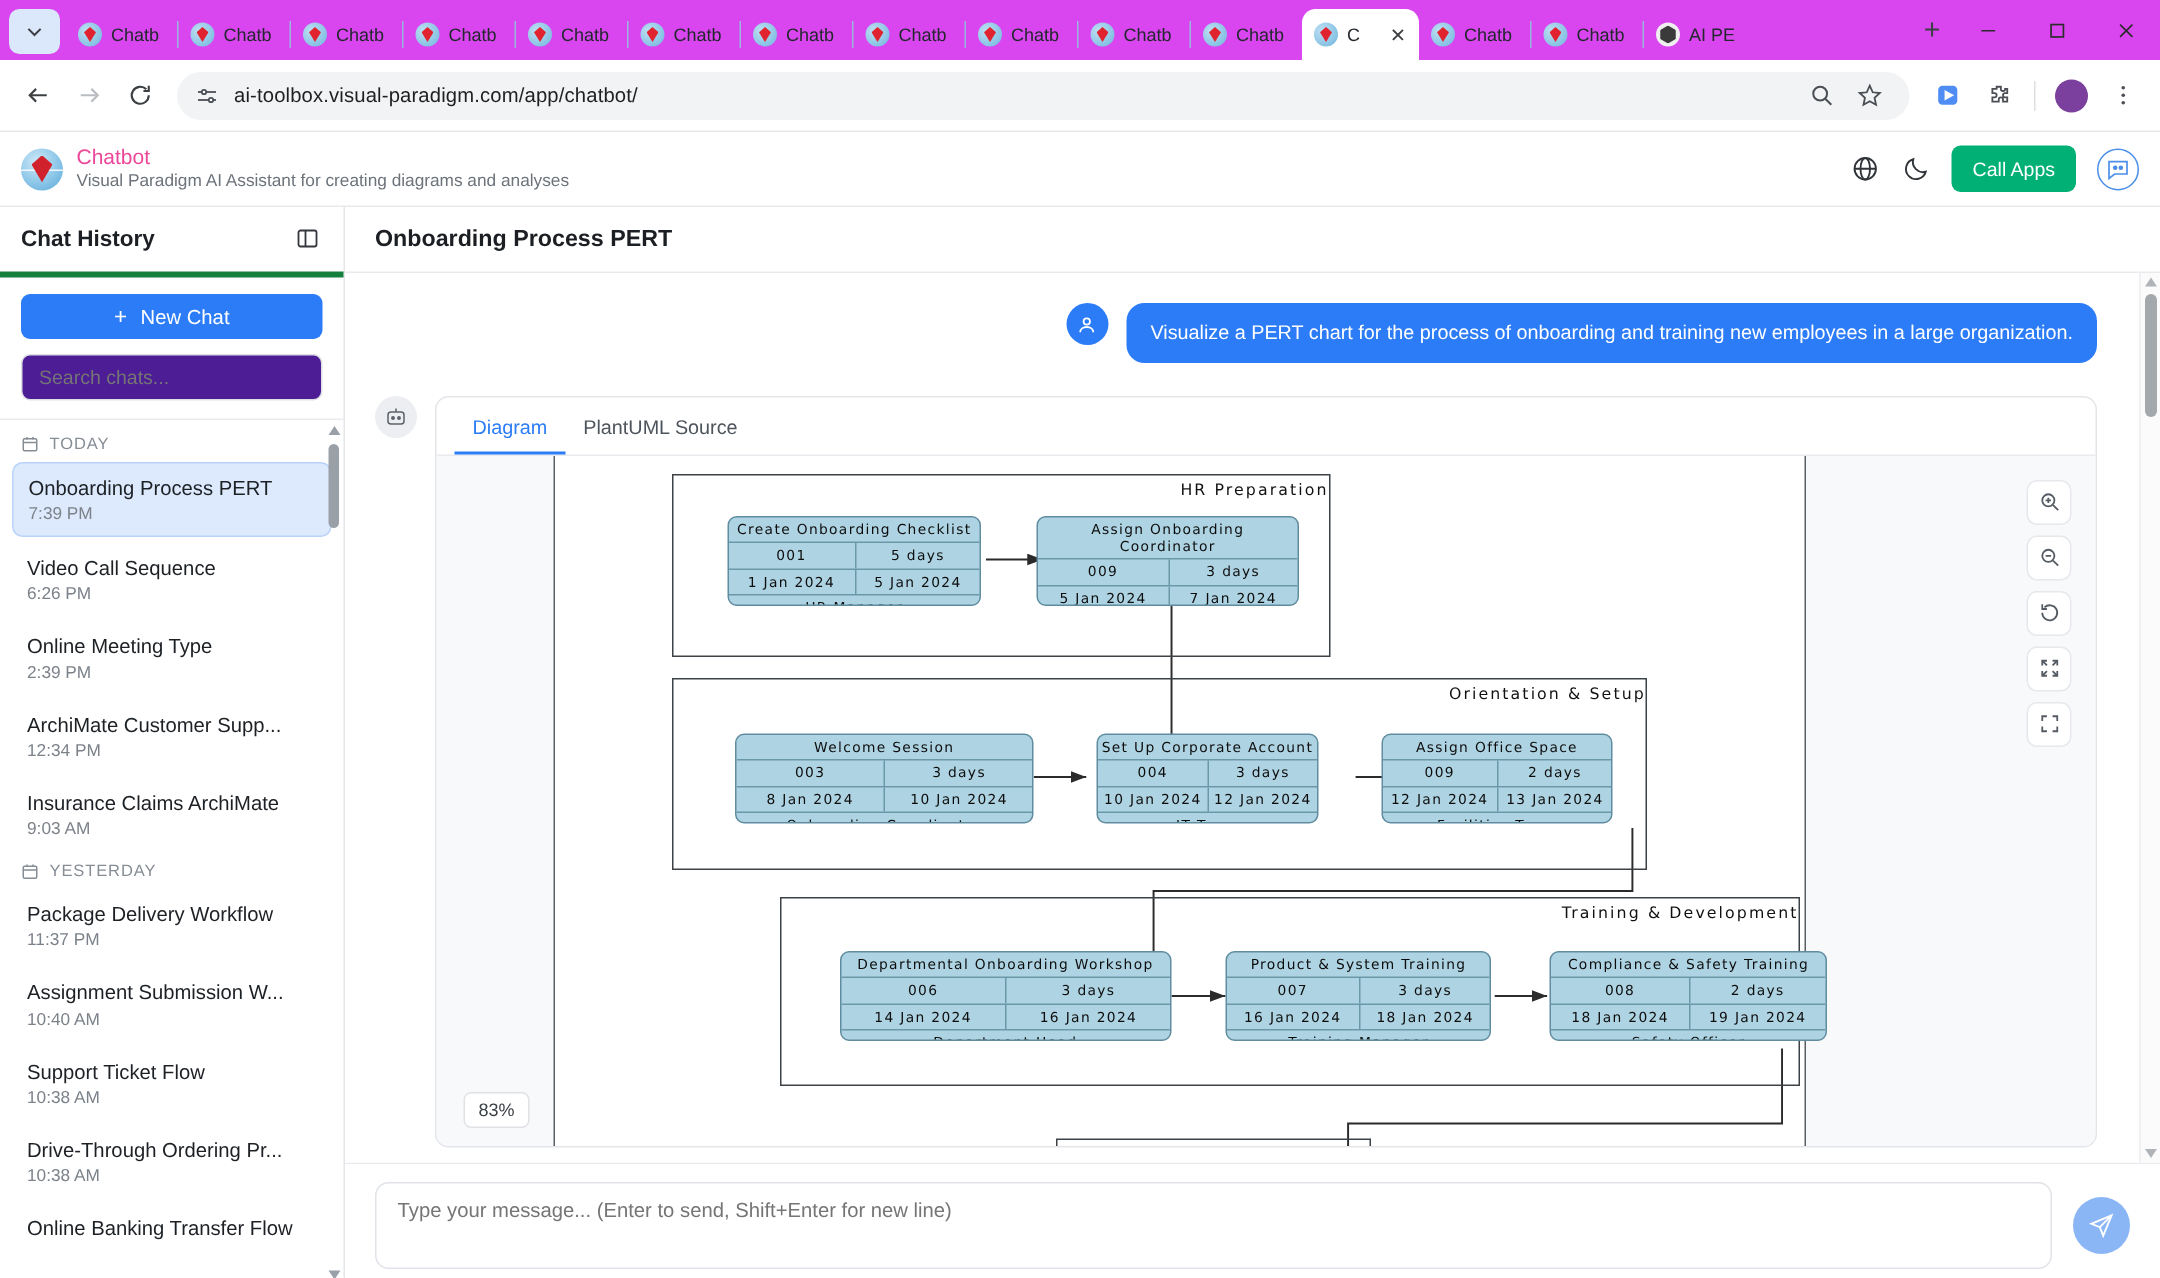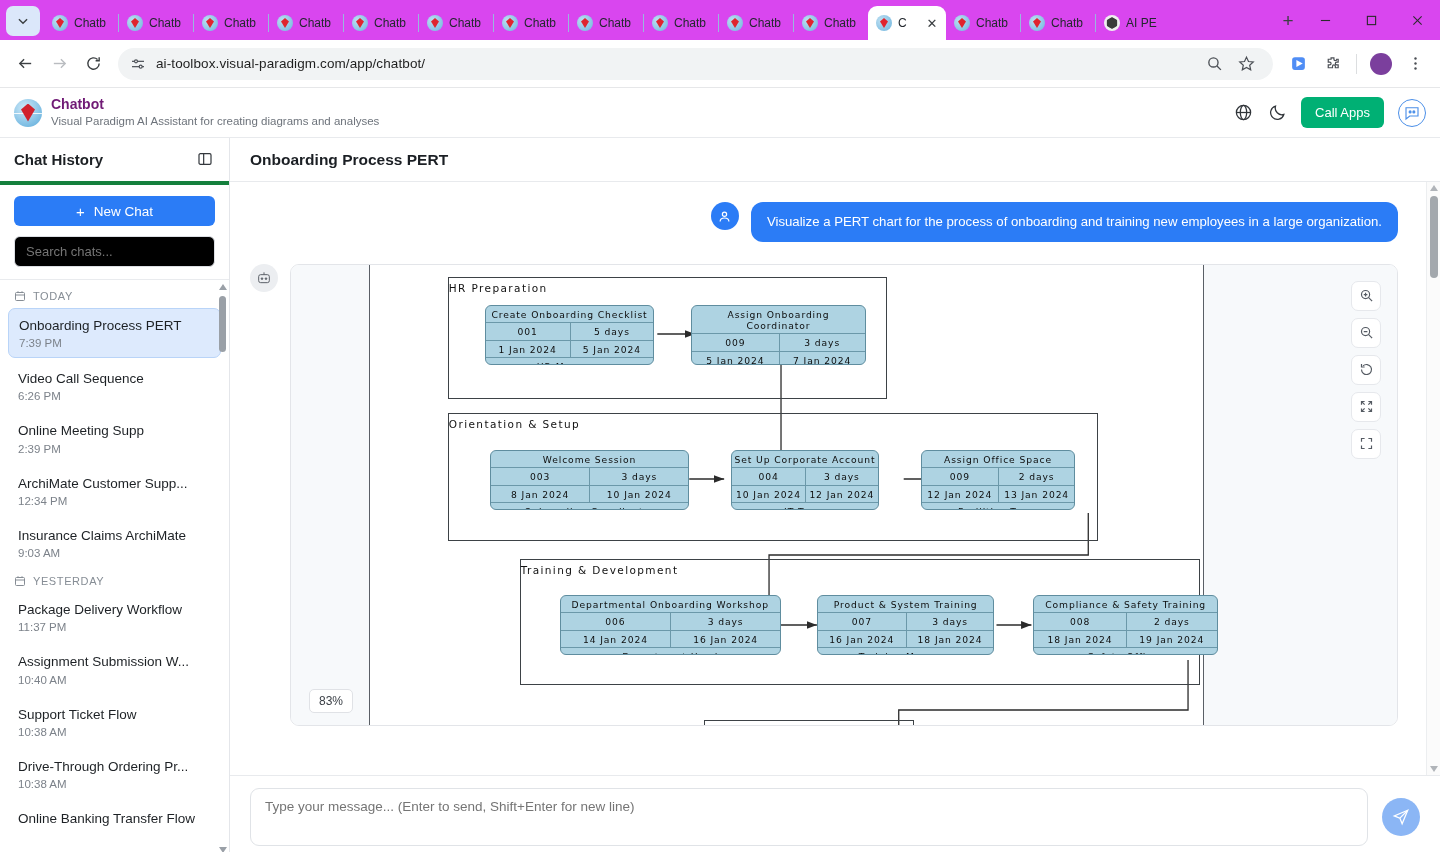--- a/index.html
+++ b/index.html
@@ -116,21 +116,21 @@
     background: radial-gradient(circle at 38% 32%, #cfe9f7 0%, #8cc6e8 55%, #5aa9d8 100%);
     position: relative; overflow: hidden; margin-right: 9px;
   }
   .vp-logo::before {
     content: ""; position: absolute; left: 0; top: 50%; width: 100%; height: 1px; background: rgba(255,255,255,.85);
   }
   .vp-logo::after {
     content: ""; position: absolute; left: 7px; top: 5px; width: 14px; height: 18px;
     background: #d0212d; clip-path: polygon(50% 0%, 100% 34%, 50% 100%, 0% 34%);
   }
-  .app-title { font-size: 14px; font-weight: bold; color: #701a75; line-height: 1.25; }
+  .app-title { font-size: 14px; font-weight: normal; color: #ec4899; line-height: 1.25; }
   .app-sub { font-size: 11.5px; color: #6d737b; line-height: 1.3; }
   .header-right { margin-left: auto; display: flex; align-items: center; gap: 14px; }
   .hdr-icon { width: 20px; height: 20px; color: #31353a; display:flex; align-items:center; justify-content:center; }
   .hdr-icon svg { width: 19px; height: 19px; }
   .more-apps-btn {
     background: #00b074; color: #fff; font-size: 13px;
     padding: 8px 14px; border-radius: 6px; border: none; cursor: pointer;
     font-family: "Liberation Sans", sans-serif;
   }
   .bot-badge {
@@ -156,21 +156,21 @@
     width: 100%; height: 30px; background: #2b7cf6; color: #fff;
     border: none; border-radius: 6px; font-size: 13.5px; cursor: pointer;
     display: flex; align-items: center; justify-content: center; gap: 9px;
     font-family: "Liberation Sans", sans-serif;
   }
   .new-chat-btn .plus { font-size: 15px; line-height: 1; }
   .search-box {
     width: 100%; height: 31px; margin-top: 10px;
     border: 1px solid #dcdfe4; border-radius: 6px; padding: 0 11px;
     font-size: 13px; color: #8d939b; outline: none;
-    font-family: "Liberation Sans", sans-serif; background: #000000;
+    font-family: "Liberation Sans", sans-serif; background: #4c1d95;
   }
   .chat-list { flex: 1 1 auto; overflow: hidden; position: relative; padding-top: 6px; }
   .group-label {
     display: flex; align-items: center; gap: 7px;
     padding: 4px 14px 6px; font-size: 11px; letter-spacing: .6px;
     color: #868d95; text-transform: uppercase;
   }
   .group-label svg { width: 12px; height: 12px; }
   .chat-item { margin: 0 8px 4px; padding: 8px 10px; border-radius: 7px; cursor: pointer; }
   .chat-item.active { background: #ddeafd; border: 1px solid #b9d4f8; }
@@ -249,21 +249,21 @@
     color: #555b63; cursor: pointer;
   }
   .ztool svg { width: 15px; height: 15px; }
 
   
   .pert { position: absolute; left: 0; top: 0; width: 100%; height: 100%; }
   .pkg {
     position: absolute; border: 1px solid #3d4246; background: transparent;
   }
   .pkg-title {
-    position: absolute; top: 4px; left: 0; width: 100%; text-align: left;
+    position: absolute; top: 4px; left: 0; width: 100%; text-align: right;
     font-family: "DejaVu Sans", sans-serif; font-size: 10.5px; letter-spacing: 1.4px; color: #111;
   }
   .node {
     position: absolute; background: #aed3e2; border: 1px solid #5f8d9f;
     border-radius: 6px; overflow: hidden;
     font-family: "DejaVu Sans", sans-serif; color: #0d0d0d;
   }
   .node .n-row { display: flex; border-top: 1px solid #6b98a9; }
   .node .n-name {
     text-align: center; font-size: 9.2px; letter-spacing: .9px; padding: 3px 2px 2.5px;
@@ -546,21 +546,21 @@
         </div>
         <div class="chat-item active">
           <div class="ci-title">Onboarding Process PERT</div>
           <div class="ci-time">7:39 PM</div>
         </div>
         <div class="chat-item">
           <div class="ci-title">Video Call Sequence</div>
           <div class="ci-time">6:26 PM</div>
         </div>
         <div class="chat-item">
-          <div class="ci-title">Online Meeting Supp</div>
+          <div class="ci-title">Online Meeting Type</div>
           <div class="ci-time">2:39 PM</div>
         </div>
         <div class="chat-item">
           <div class="ci-title">ArchiMate Customer Supp...</div>
           <div class="ci-time">12:34 PM</div>
         </div>
         <div class="chat-item">
           <div class="ci-title">Insurance Claims ArchiMate</div>
           <div class="ci-time">9:03 AM</div>
         </div>
@@ -616,20 +616,24 @@
         <div class="msg-bot">
           <div class="avatar-bot">
             <svg viewBox="0 0 24 24" fill="none" stroke="#5c6169" stroke-width="1.5">
               <rect x="4" y="7" width="16" height="12" rx="3"></rect>
                 <line x1="12" y1="3.5" x2="12" y2="7"></line>
               <circle cx="9" cy="13" r="1.2" fill="#5c6169"></circle>
                 <circle cx="15" cy="13" r="1.2" fill="#5c6169"></circle>
             </svg>
           </div>
           <div class="result-card">
+            <div class="card-tabs" id="card-tabs">
+                <div class="card-tab active">Diagram</div>
+                <div class="card-tab">PlantUML Source</div>
+              </div>
             <div class="diagram-area">
               <div class="diagram-canvas">
                 <div class="pert" id="pert-root">
                   <svg viewBox="0 0 835 460" preserveAspectRatio="none">
                     <defs>
                       <marker id="ah" markerWidth="9" markerHeight="9" refX="8" refY="3" orient="auto">
                         <path d="M0,0 L8,3 L0,6 z" fill="#2b2b2b"></path>
                       </marker>
                     </defs>
                     <g stroke="#2b2b2b" stroke-width="1.3" fill="none">

